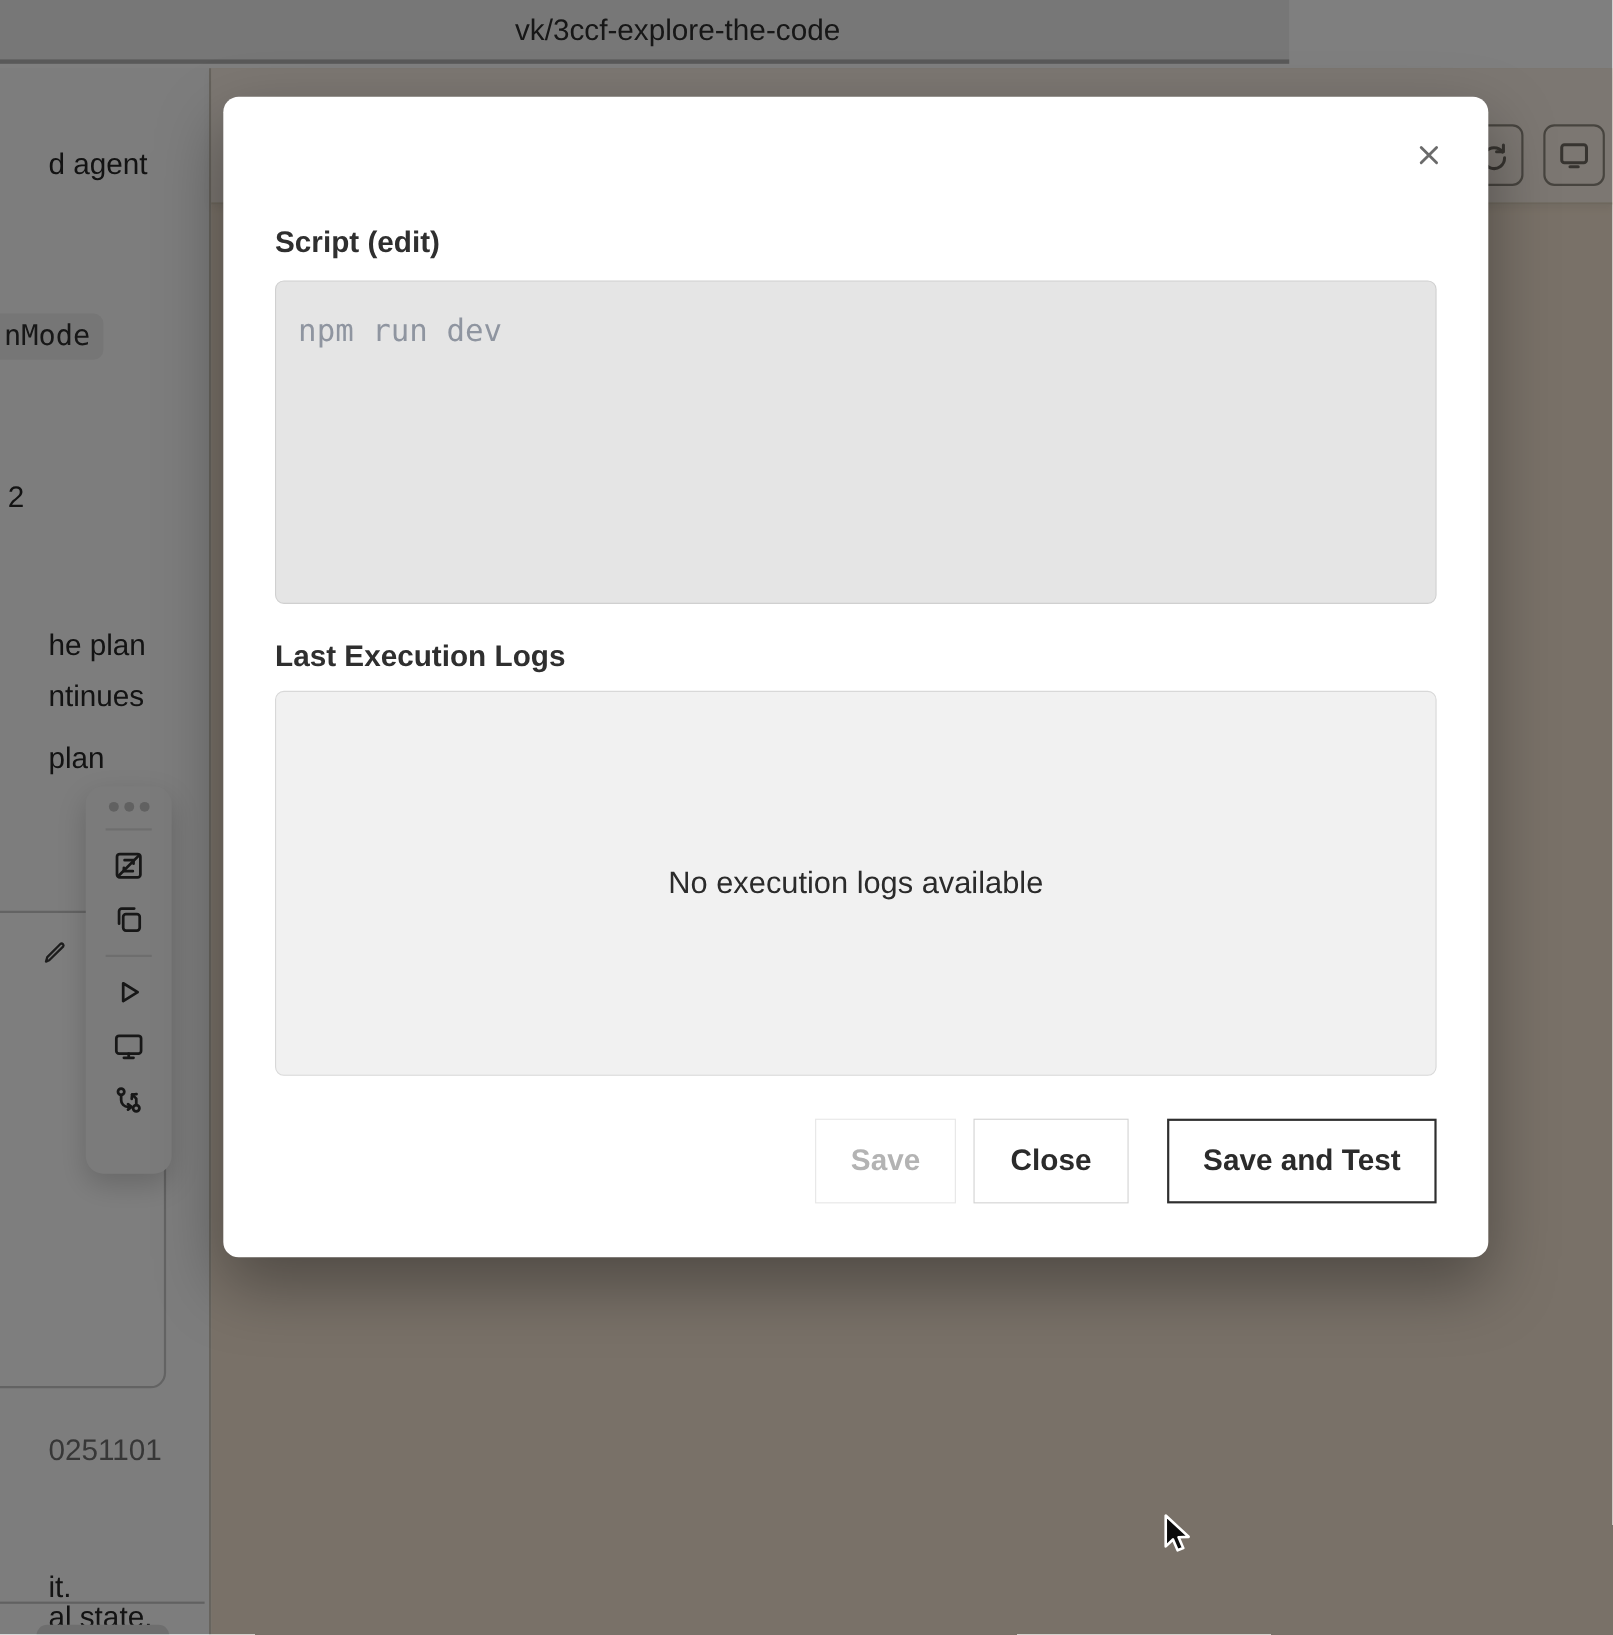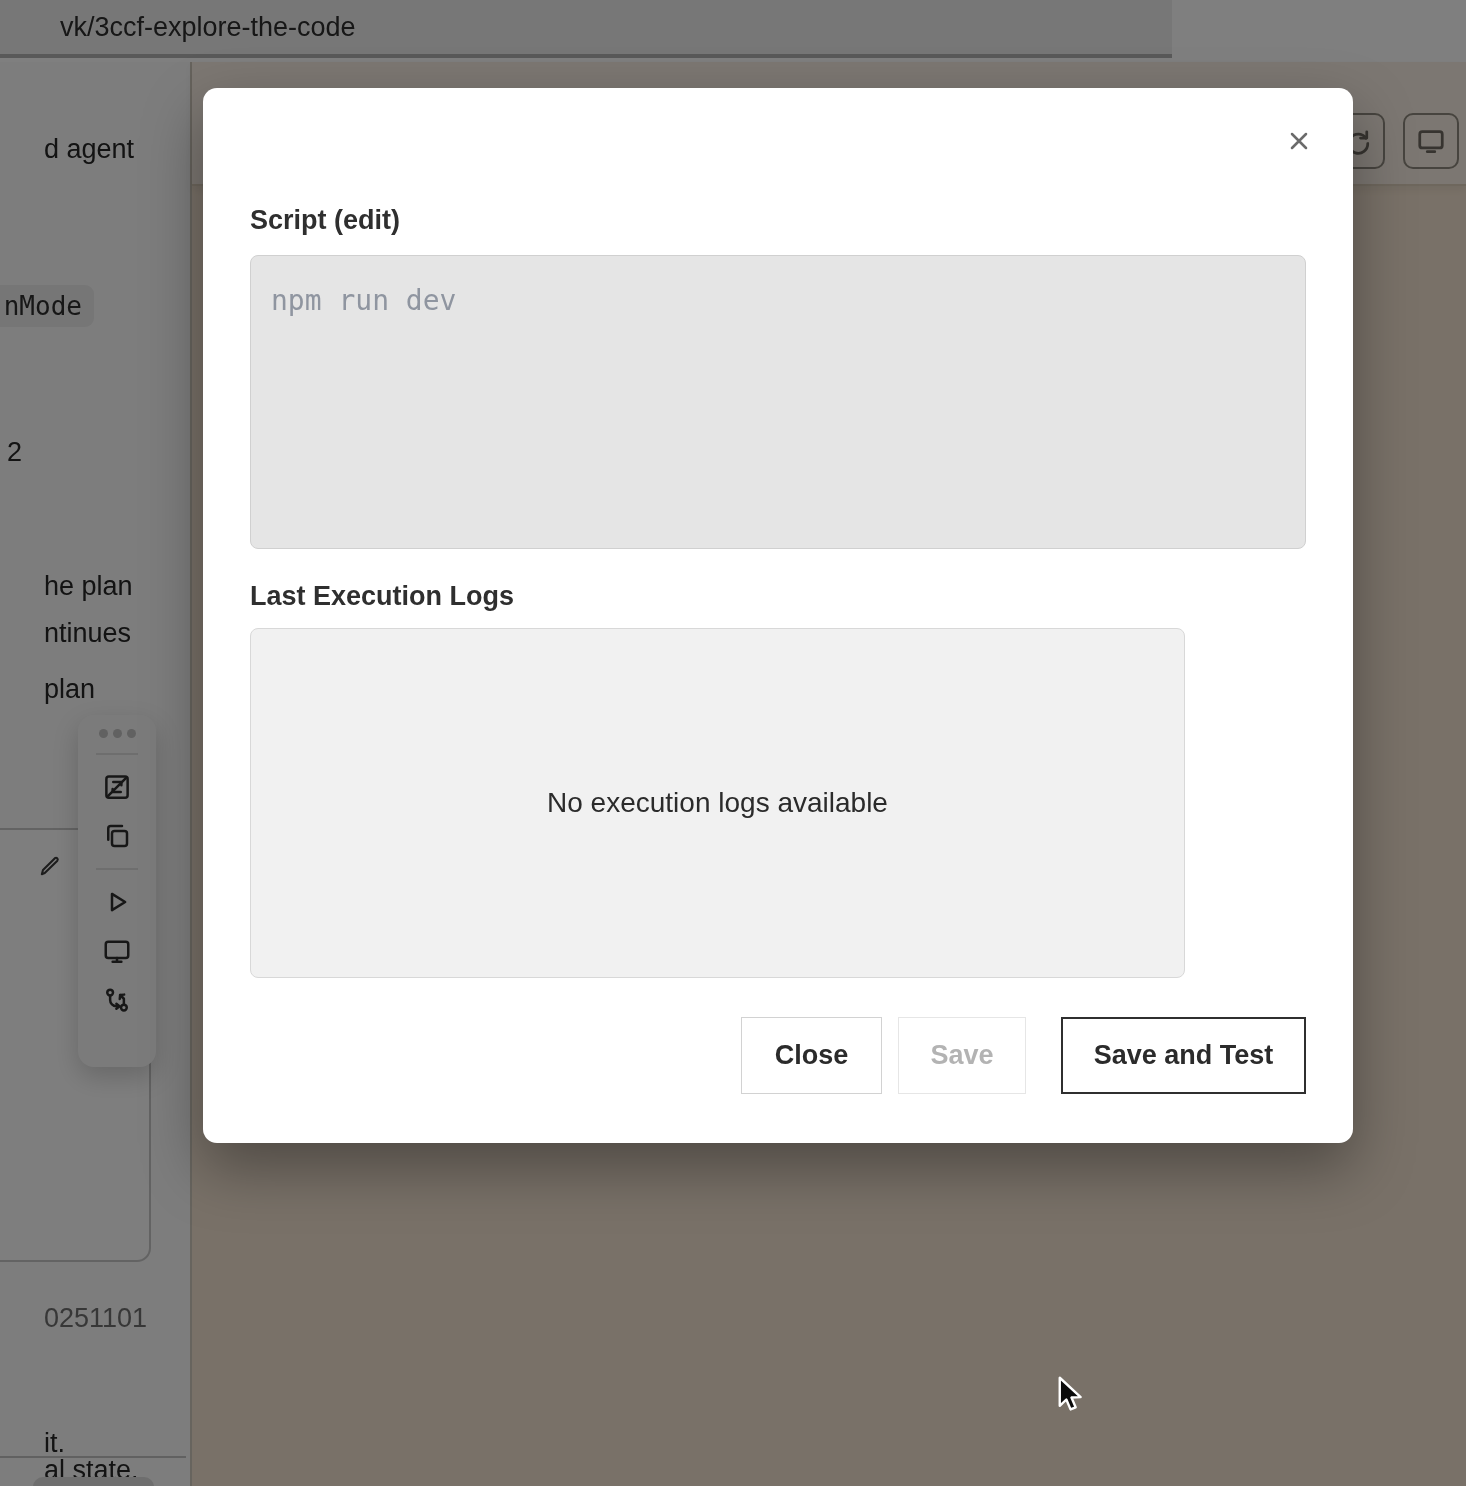--- a/index.html
+++ b/index.html
@@ -3,21 +3,21 @@
 <meta charset="utf-8">
 <style>
   * { margin:0; padding:0; box-sizing:border-box; }
   html,body { width:1466px; height:1486px; overflow:hidden; background:#fff;
               font-family:"Liberation Sans", sans-serif; }
   .screen { position:relative; width:1466px; height:1486px; overflow:hidden; }
 
   
   .titlebar { position:absolute; left:0; top:0; width:1172px; height:58px;
               background:#efefef; border-bottom:4px solid #b3b3b3;
-              display:flex; align-items:center; }
+              display:flex; align-items:center; justify-content:center; }
   .titlebar-text { font-size:27px; color:#2e2e2e; padding-left:60px; }
 
   .sidebar { position:absolute; left:0; top:62px; width:192px; height:1424px;
              background:#fafafa; border-right:2px solid #cfc8bc; overflow:hidden; }
   .frag { position:absolute; font-size:27px; color:#262626; white-space:nowrap;padding-left:44px; }
   .frag.muted { color:#6f6f6f; }
   .code-chip { position:absolute; left:-18px; top:223px; height:42px; width:112px;
                background:#ececec; border-radius:9px; display:flex; align-items:center;
                justify-content:flex-end; padding-right:12px;
                font-family:"DejaVu Sans Mono", monospace; font-size:26px; color:#2f2f2f; }
@@ -66,21 +66,21 @@
   .modal-close svg { width:28px; height:28px; stroke:#6b6b6b; stroke-width:2.2; stroke-linecap:round; }
   .modal-title { position:absolute; left:47px; top:52px; font-size:32px; font-weight:700; color:#2b2b2b; }
   .field-label { position:absolute; left:47px; font-size:27px; font-weight:600; color:#2f2f2f; }
   .script-label { top:117px; }
   .script-input { position:absolute; left:47px; top:167px; width:1056px; height:294px;
                   background:#e5e5e5; border:1px solid #d0d0d0; border-radius:8px;
                   resize:none; padding:28px 20px;
                   font-family:"DejaVu Sans Mono", monospace; font-size:28px; color:#2f2f2f; }
   .script-input::placeholder { color:#8f95a0; }
   .logs-label { top:493px; }
-  .logs-box { position:absolute; left:47px; top:540px; width:935px; height:350px;
+  .logs-box { position:absolute; left:47px; top:540px; width:1056px; height:350px;
               background:#f1f1f1; border:1px solid #d8d8d8; border-radius:8px;
               display:flex; align-items:center; justify-content:center; }
   .logs-empty { font-size:28px; color:#2b2b2b; }
   .modal-footer { position:absolute; left:47px; top:929px; width:1056px; height:77px;
                   display:flex; justify-content:flex-end; gap:16px; }
   .btn { height:77px; background:#ffffff; font-family:"Liberation Sans", sans-serif;
          font-size:27px; font-weight:600; display:flex; align-items:center; justify-content:center; }
   .btn-close { width:141px; border:1.5px solid #d2d2d2; color:#2b2b2b; }
   .btn-save { width:128px; border:1.5px solid #e6e6e6; color:#b3b3b3; }
   .btn-save-test { width:245px; border:2.5px solid #2f2f2f; color:#2b2b2b;margin-left:19px; }
@@ -192,22 +192,22 @@
 
     <div class="field-label script-label">Script (edit)</div>
     <textarea class="script-input" placeholder="npm run dev" style=""></textarea>
 
     <div class="field-label logs-label">Last Execution Logs</div>
     <div class="logs-box">
       <div class="logs-empty">No execution logs available</div>
     </div>
 
     <div class="modal-footer">
+      <button class="btn btn-save" disabled="">Save</button>
       <button class="btn btn-close">Close</button>
-      <button class="btn btn-save" disabled="">Save</button>
       <button class="btn btn-save-test">Save and Test</button>
     </div>
   </div>
 
   <svg class="cursor" viewBox="0 0 24 28">
     <path d="M6.5 2.5 L6.5 21.2 L10.9 17 L13.7 23.6 L17.1 22.2 L14.3 15.7 L20.4 15.4 Z" fill="#0a0a0a" stroke="#ffffff" stroke-width="1.6" stroke-linejoin="round"></path>
   </svg>
 
 </div>
 

